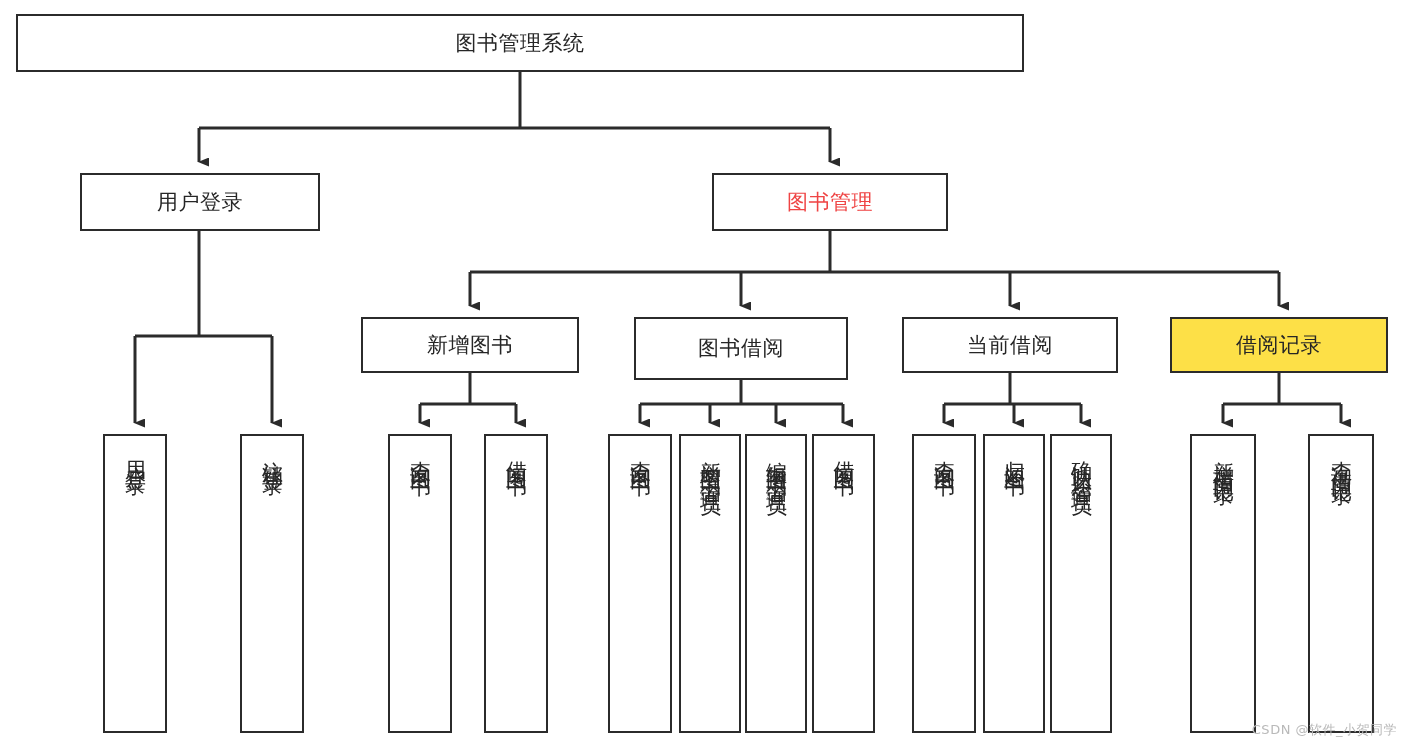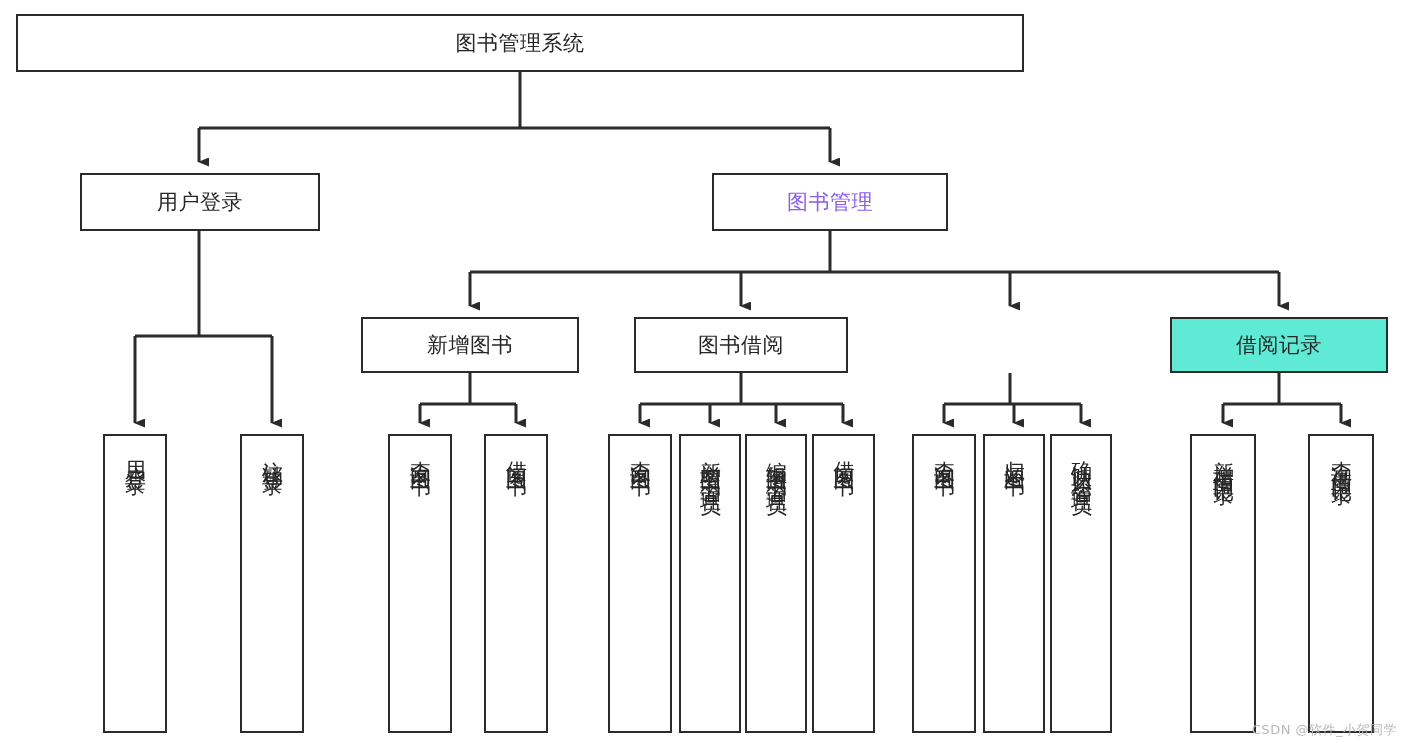--- a/index.html
+++ b/index.html
@@ -131,30 +131,33 @@
   </svg>
 
   <div class="node horiz" style="left: 16px; top: 14px; width: 1008px; height: 58px; border-color: rgb(43, 43, 43); background: rgb(255, 255, 255);">
     <span class="node-label" style="color: rgb(38, 38, 38);">图书管理系统</span>
   </div>
 
   <div class="node horiz" style="left: 80px; top: 173px; width: 240px; height: 58px; border-color: rgb(43, 43, 43); background: rgb(255, 255, 255);">
     <span class="node-label" style="color: rgb(38, 38, 38);">用户登录</span>
   </div>
   <div class="node horiz" style="left: 712px; top: 173px; width: 236px; height: 58px; border-color: rgb(43, 43, 43); background: rgb(255, 255, 255);">
-    <span class="node-label" style="color: #8b5cf6;">图书管理</span>
+    <span class="node-label" style="color: #ef4444;">图书管理</span>
   </div>
 
   <div class="node horiz" style="left: 361px; top: 317px; width: 218px; height: 56px; border-color: rgb(43, 43, 43); background: rgb(255, 255, 255);">
     <span class="node-label" style="color: rgb(38, 38, 38);">新增图书</span>
   </div>
-  <div class="node horiz" style="left: 634px; top: 317px; width: 214px; height: 56px; border-color: rgb(43, 43, 43); background: rgb(255, 255, 255);">
+  <div class="node horiz" style="left: 634px; top: 317px; width: 214px; height: 63px; border-color: rgb(43, 43, 43); background: rgb(255, 255, 255);">
     <span class="node-label" style="color: rgb(38, 38, 38);">图书借阅</span>
   </div>
-  <div class="node horiz" style="left: 1170px; top: 317px; width: 218px; height: 56px; border-color: rgb(43, 43, 43); background: #5eead4;">
+  <div class="node horiz" style="left: 902px; top: 317px; width: 216px; height: 56px; border-color: rgb(43, 43, 43); background: rgb(255, 255, 255);">
+    <span class="node-label" style="color: rgb(38, 38, 38);">当前借阅</span>
+  </div>
+  <div class="node horiz" style="left: 1170px; top: 317px; width: 218px; height: 56px; border-color: rgb(43, 43, 43); background: #fde047;">
     <span class="node-label" style="color: rgb(38, 38, 38);">借阅记录</span>
   </div>
 
   <div class="node vert" style="left: 103px; top: 434px; width: 64px; height: 299px; border-color: rgb(43, 43, 43); background: rgb(255, 255, 255);">
     <span class="node-label" style="color: rgb(38, 38, 38);">用户登录</span>
   </div>
   <div class="node vert" style="left: 240px; top: 434px; width: 64px; height: 299px; border-color: rgb(43, 43, 43); background: rgb(255, 255, 255);">
     <span class="node-label" style="color: rgb(38, 38, 38);">注销登录</span>
   </div>
   <div class="node vert" style="left: 388px; top: 434px; width: 64px; height: 299px; border-color: rgb(43, 43, 43); background: rgb(255, 255, 255);">

